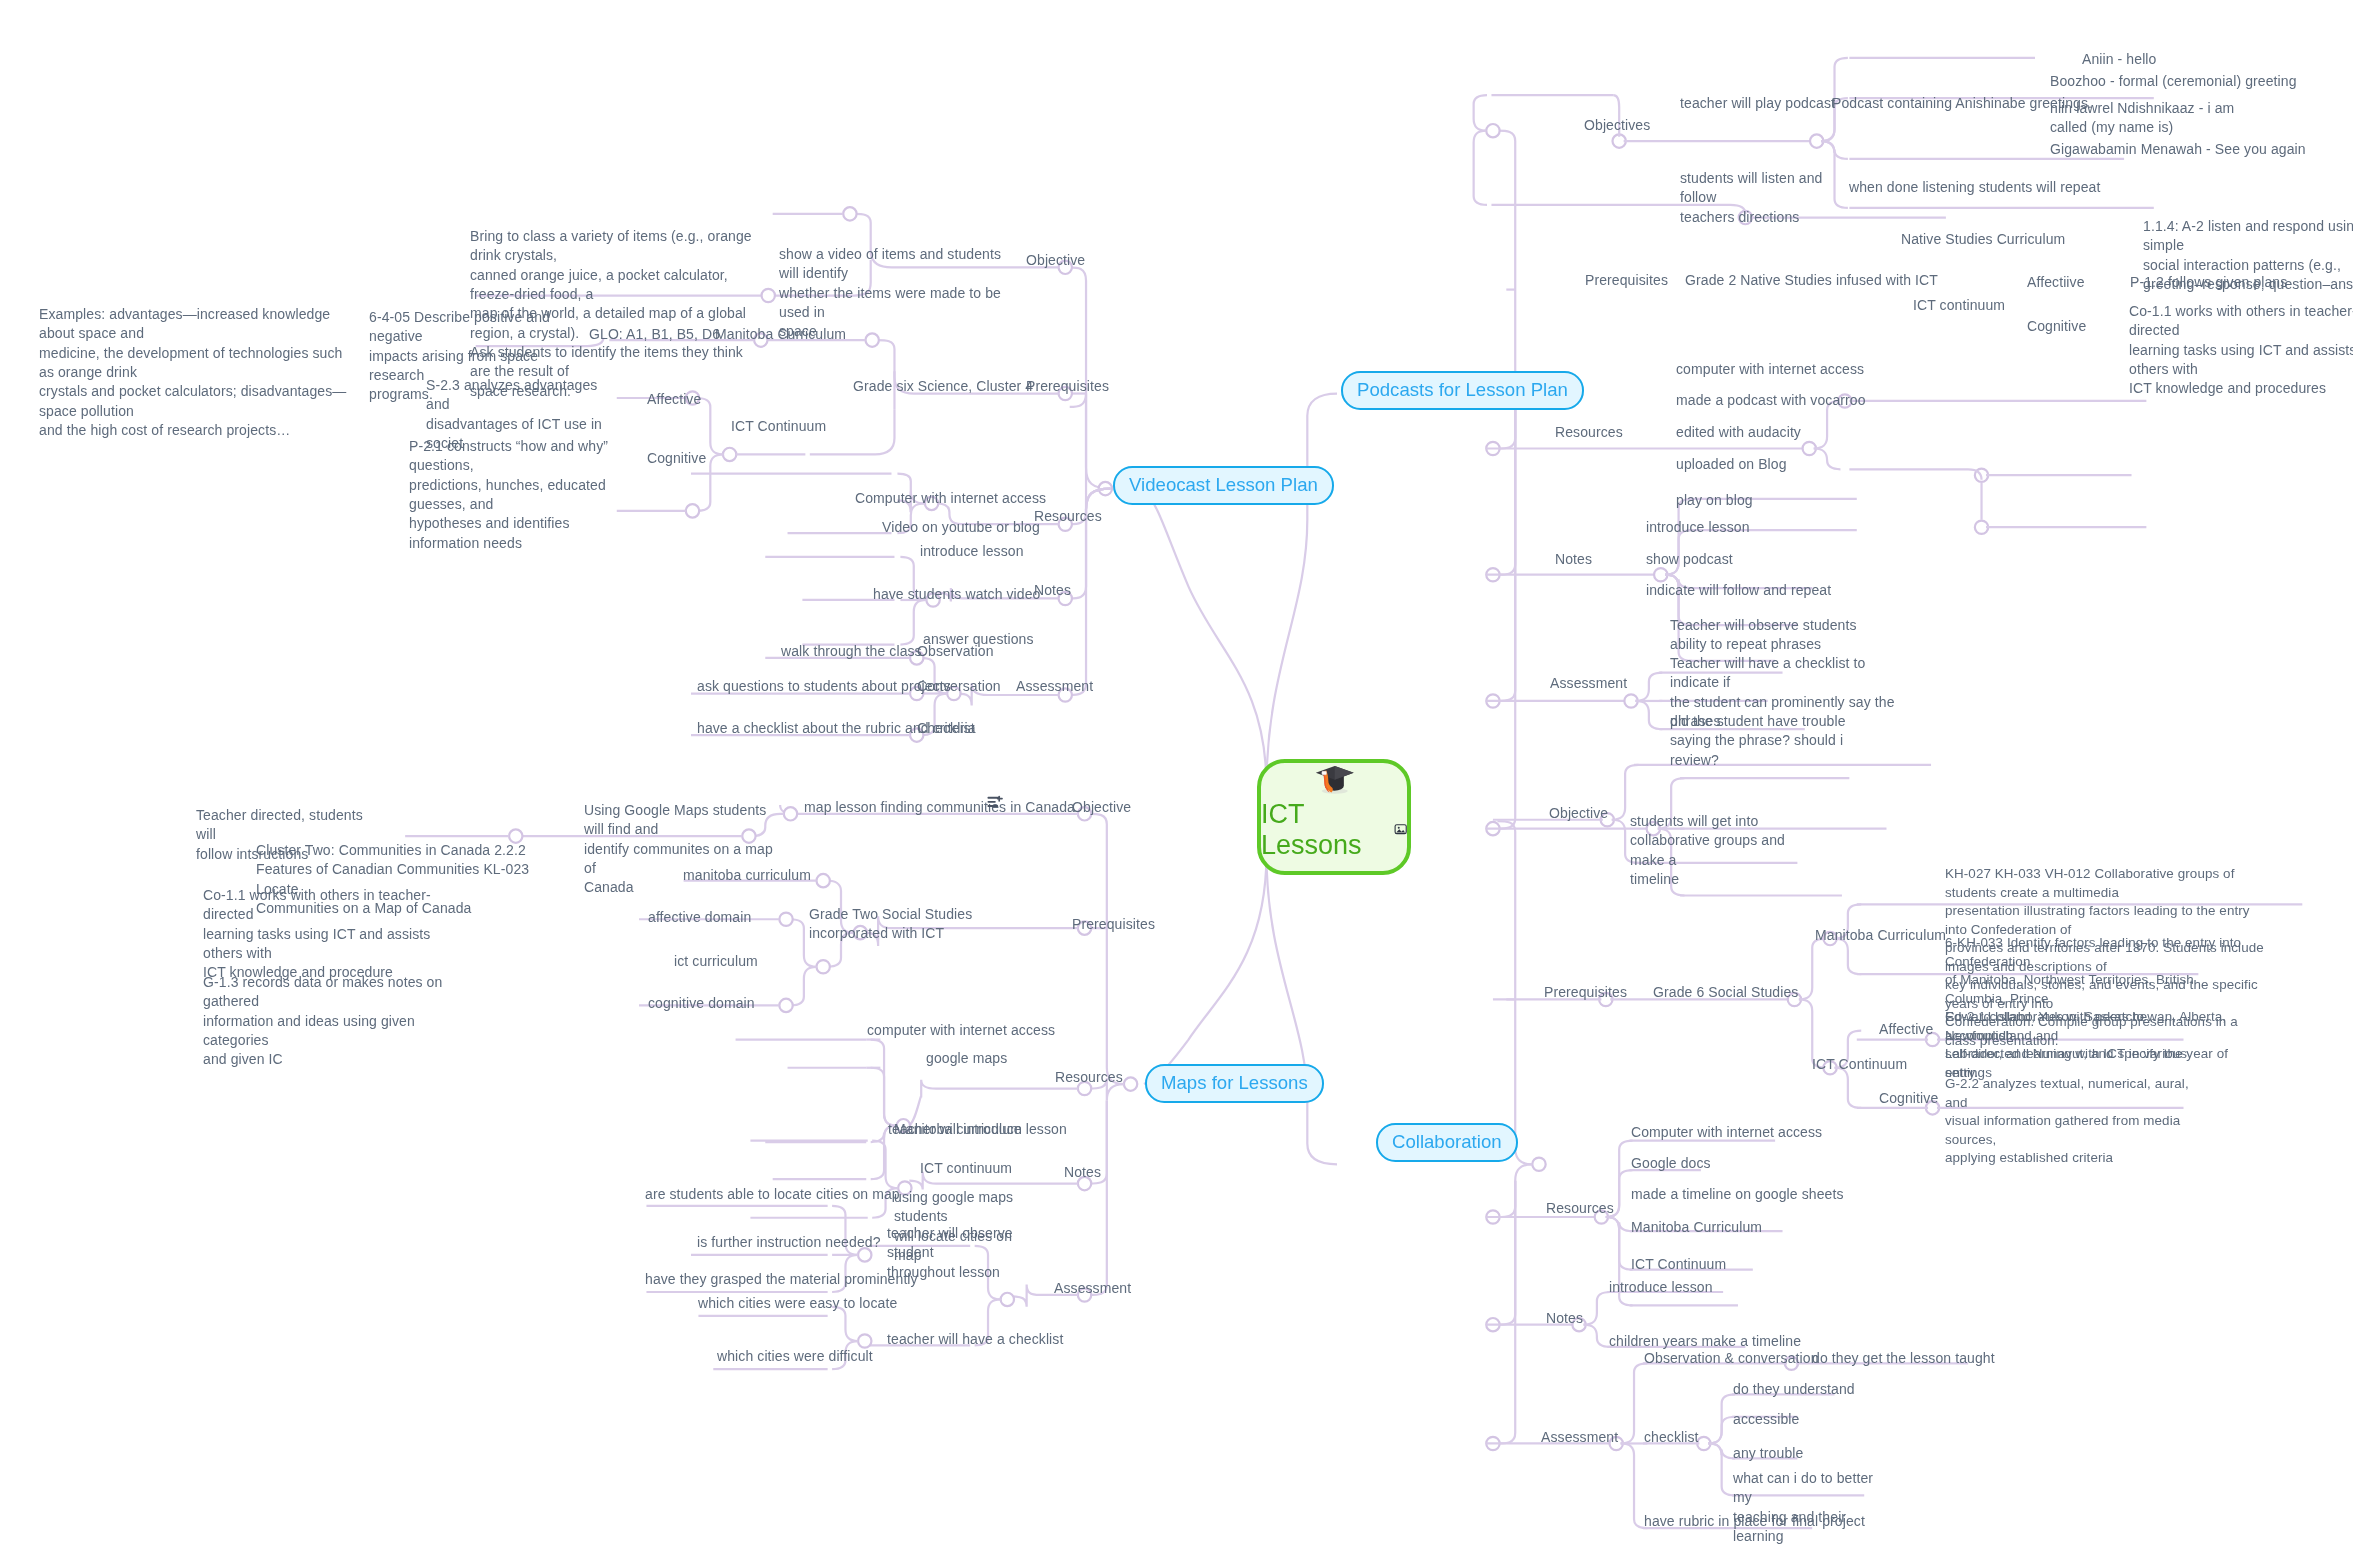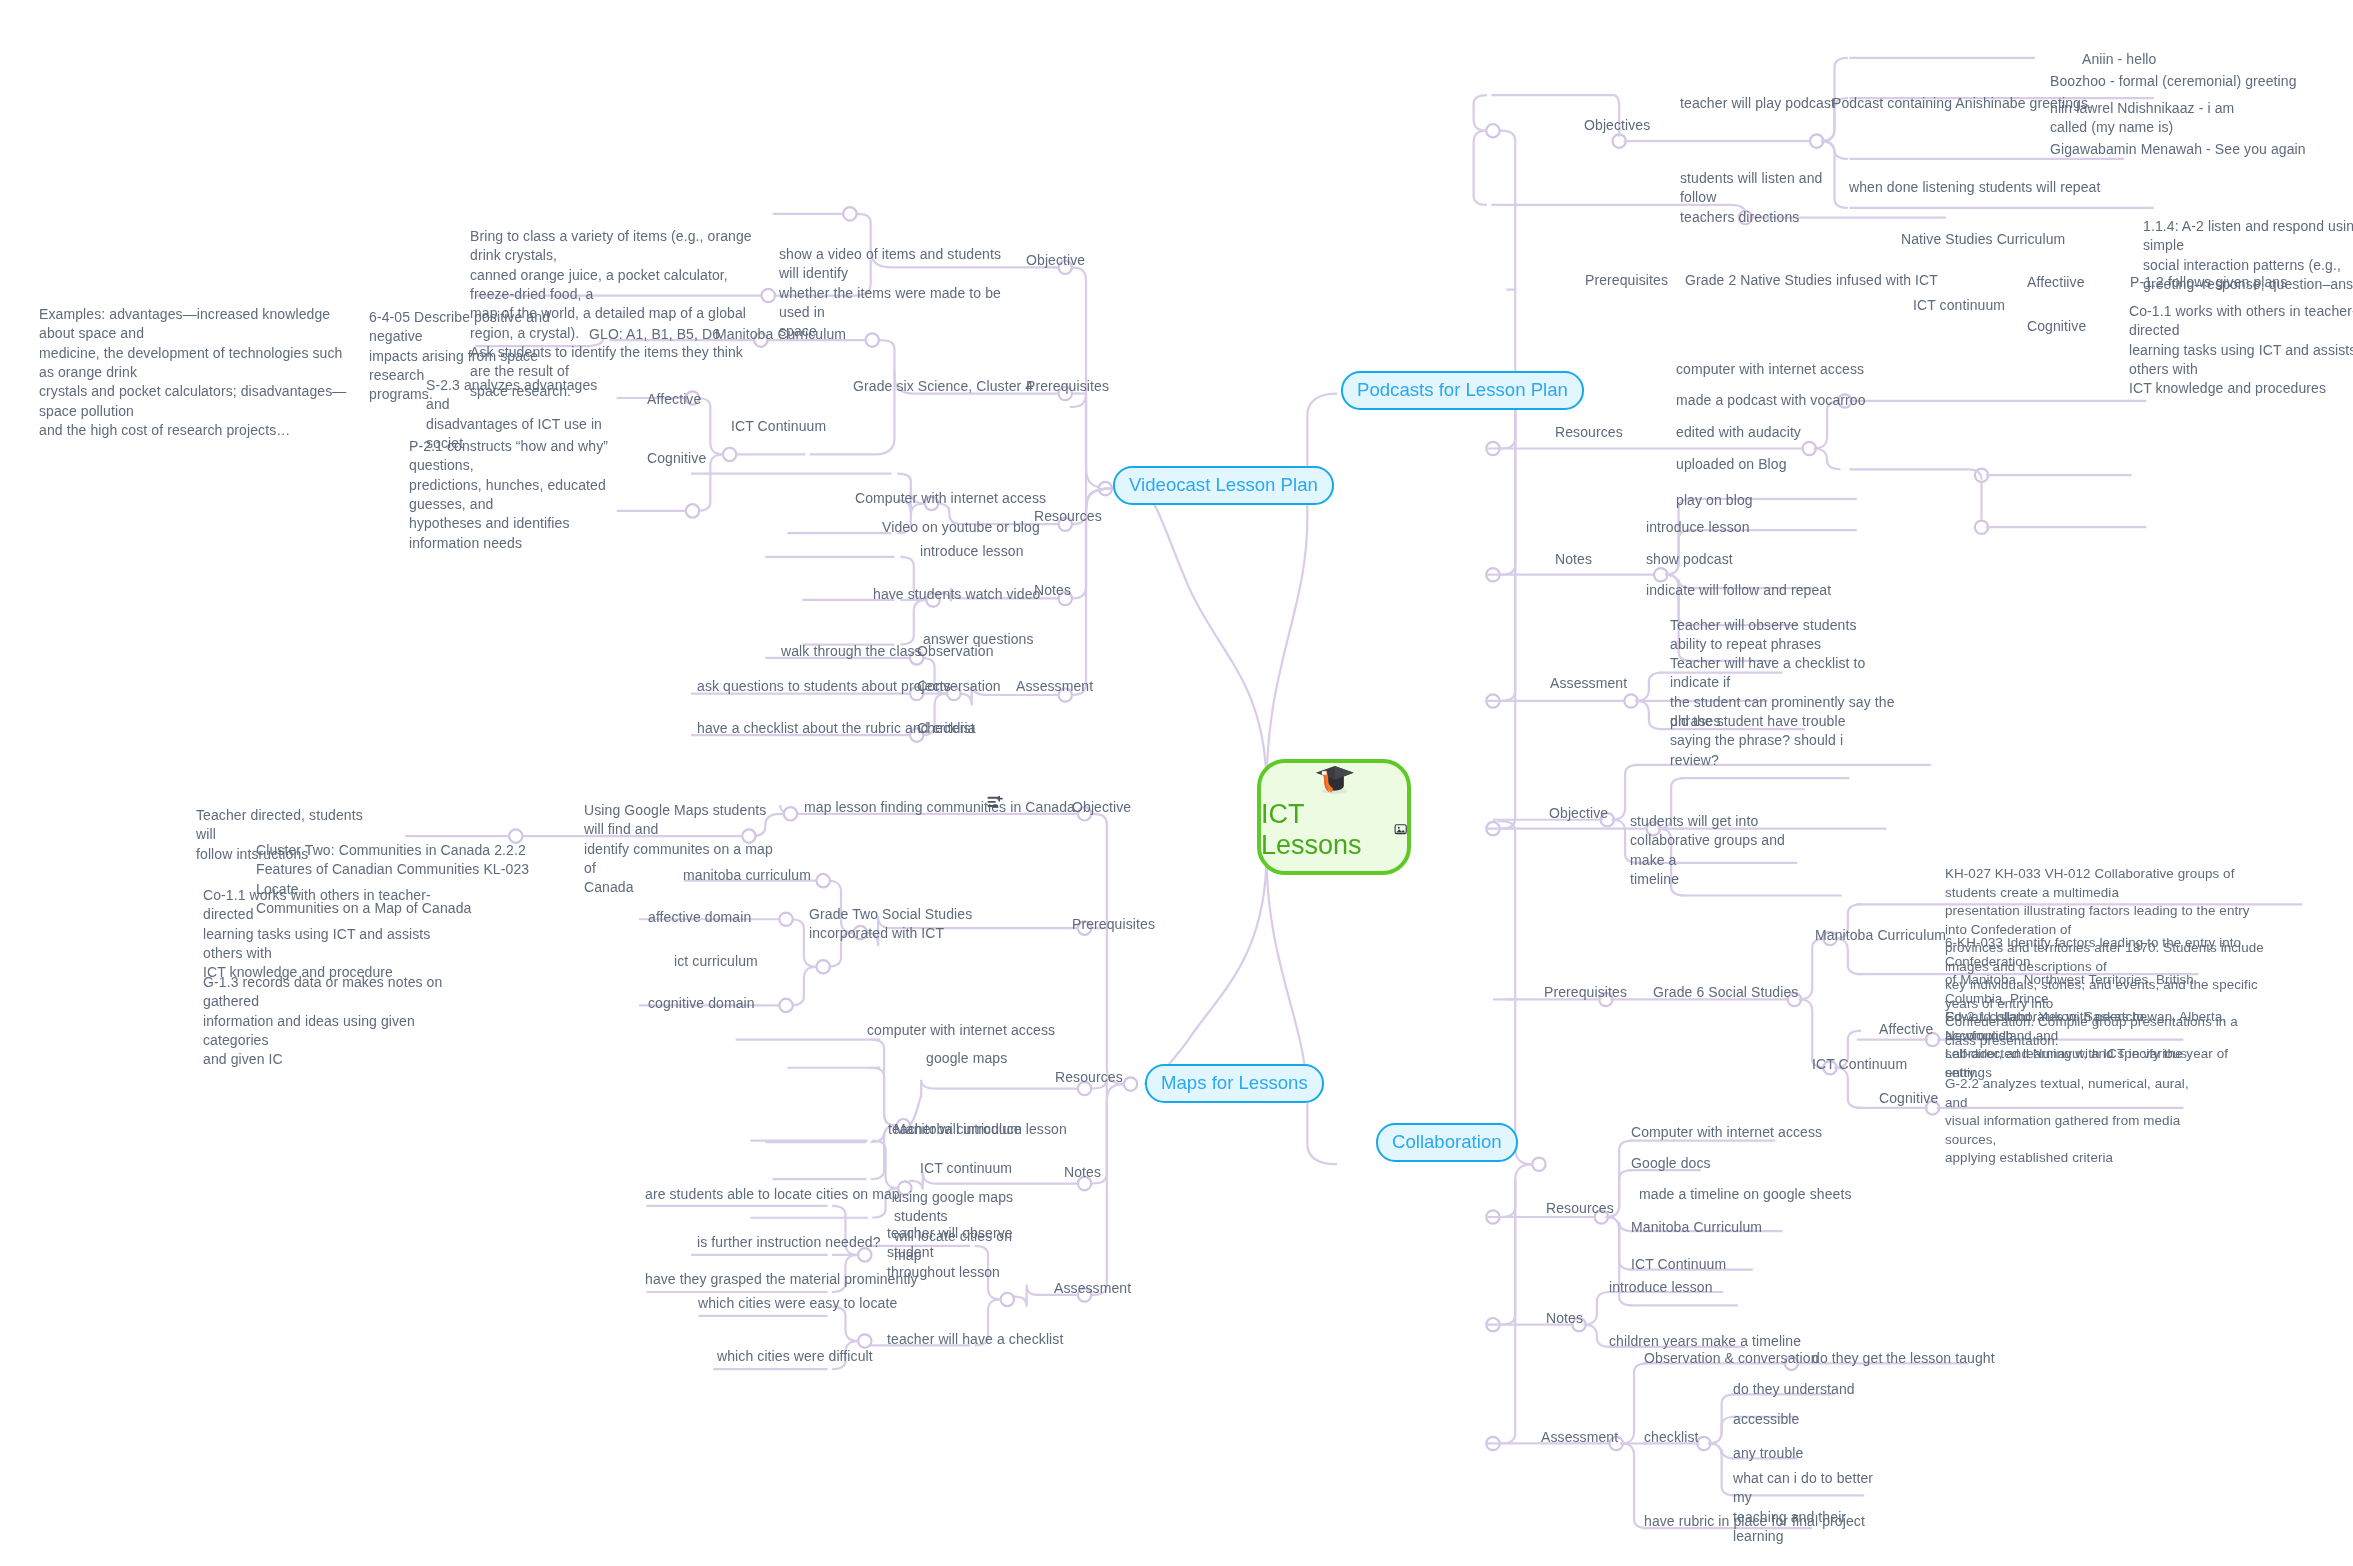--- a/index.html
+++ b/index.html
@@ -548,21 +548,21 @@
 self-directed learning with ICT in various
 settings</div>
 <div class="node t" style="left:1879px;top:1089px;">Cognitive</div>
 <div class="node t sm" style="left:1945px;top:1075px;width:253px;">G-2.2 analyzes textual, numerical, aural, and
 visual information gathered from media sources,
 applying established criteria</div>
 
 <div class="node t" style="left:1546px;top:1199px;">Resources</div>
 <div class="node t" style="left:1631px;top:1123px;">Computer with internet access</div>
 <div class="node t" style="left:1631px;top:1154px;">Google docs</div>
-<div class="node t" style="left:1631px;top:1185px;margin-left:8px;">made a timeline on google sheets</div>
+<div class="node t" style="left:1631px;top:1185px;">made a timeline on google sheets</div>
 <div class="node t" style="left:1631px;top:1218px;">Manitoba Curriculum</div>
 <div class="node t" style="left:1631px;top:1255px;">ICT Continuum</div>
 
 <div class="node t" style="left:1546px;top:1309px;">Notes</div>
 <div class="node t" style="left:1609px;top:1278px;">introduce lesson</div>
 <div class="node t" style="left:1609px;top:1332px;">children years make a timeline</div>
 
 <div class="node t" style="left:1541px;top:1428px;">Assessment</div>
 <div class="node t" style="left:1644px;top:1349px;">Observation &amp; conversation</div>
 <div class="node t" style="left:1812px;top:1349px;">do they get the lesson taught</div>

